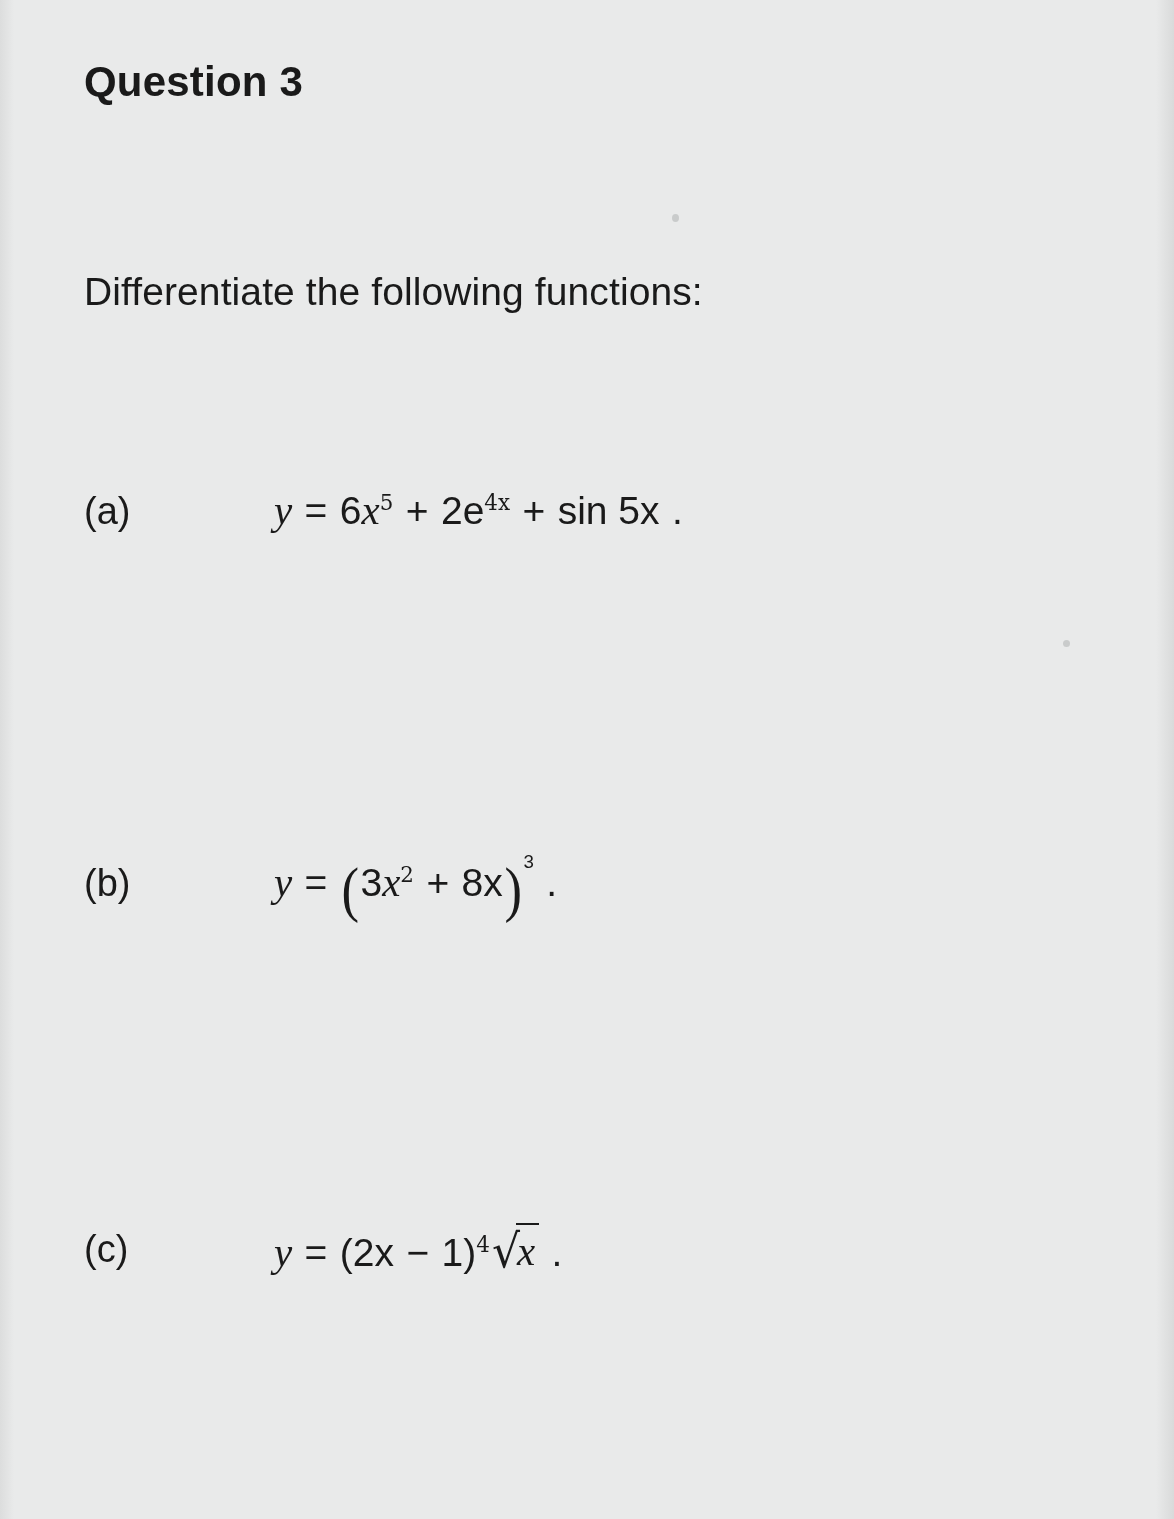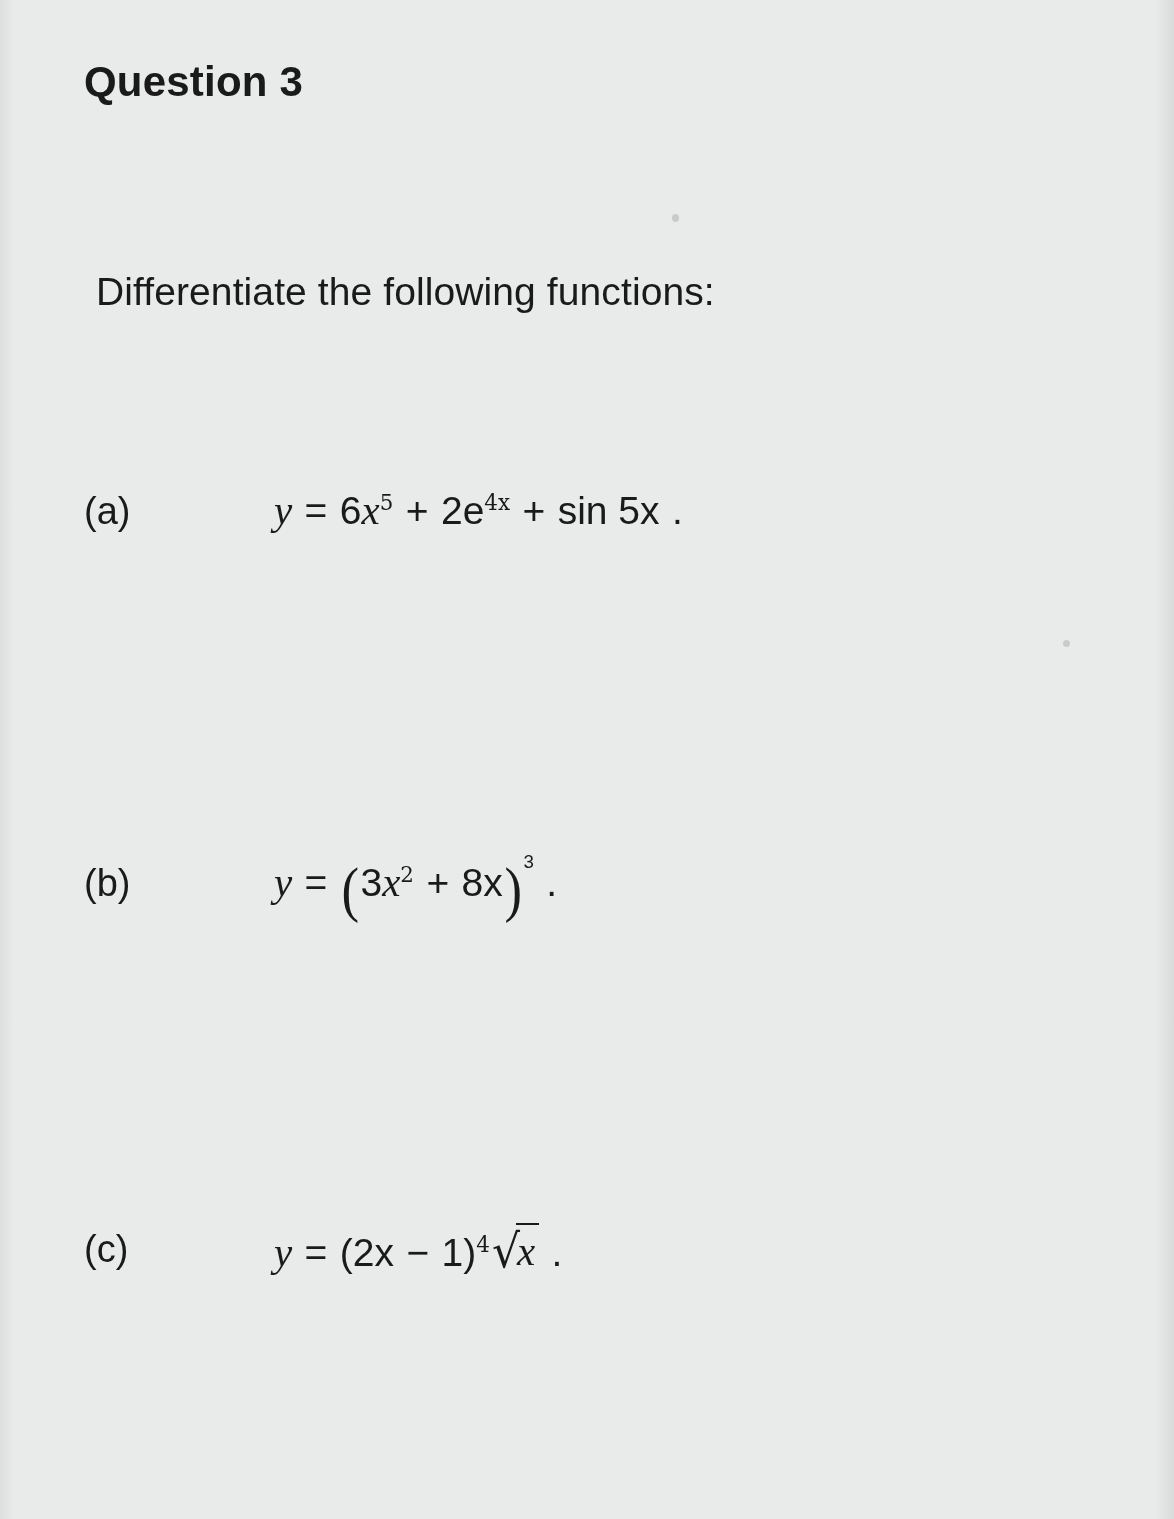--- a/index.html
+++ b/index.html
@@ -25,21 +25,21 @@
   .q-title {
     position: absolute;
     left: 84px;
     top: 58px;
     font-size: 42px;
     font-weight: bold;
     letter-spacing: 0.2px;
   }
   .instruction {
     position: absolute;
-    left: 96px;
+    left: 84px;
     top: 270px;
     font-size: 39px;
     font-weight: normal;
     letter-spacing: 0.1px;
   }
   .item {
     position: absolute;
     left: 84px;
     font-size: 38px;
   }

